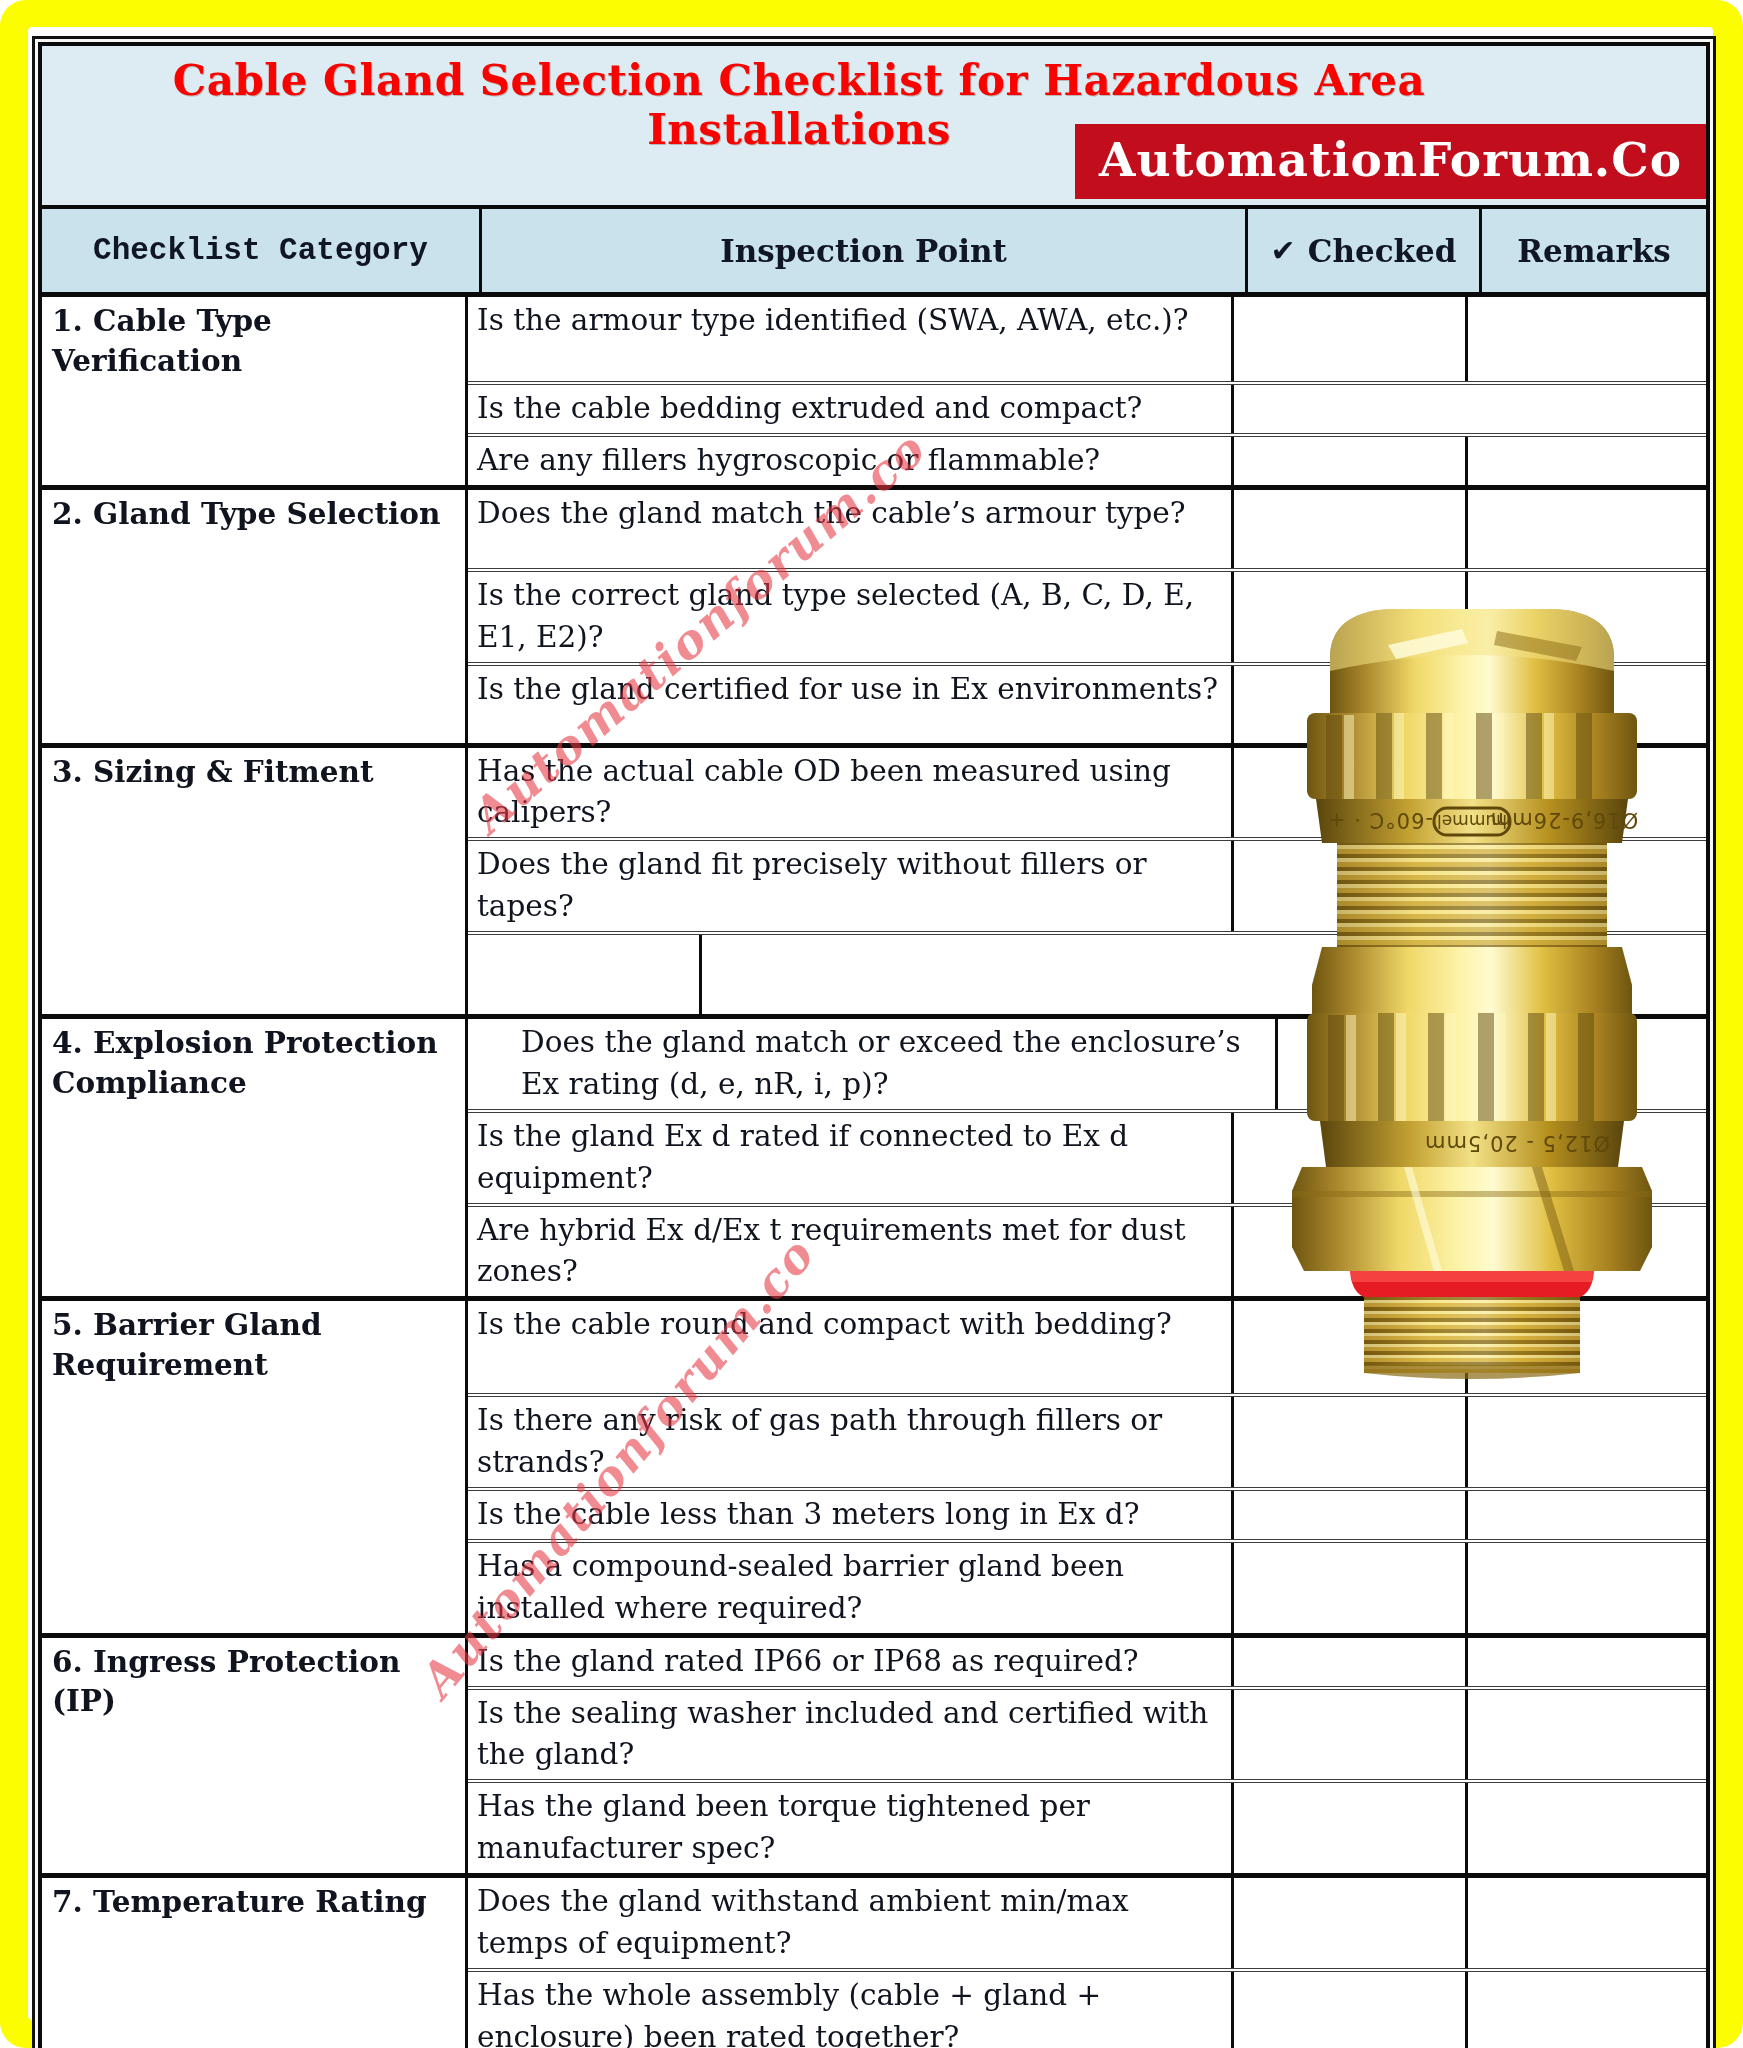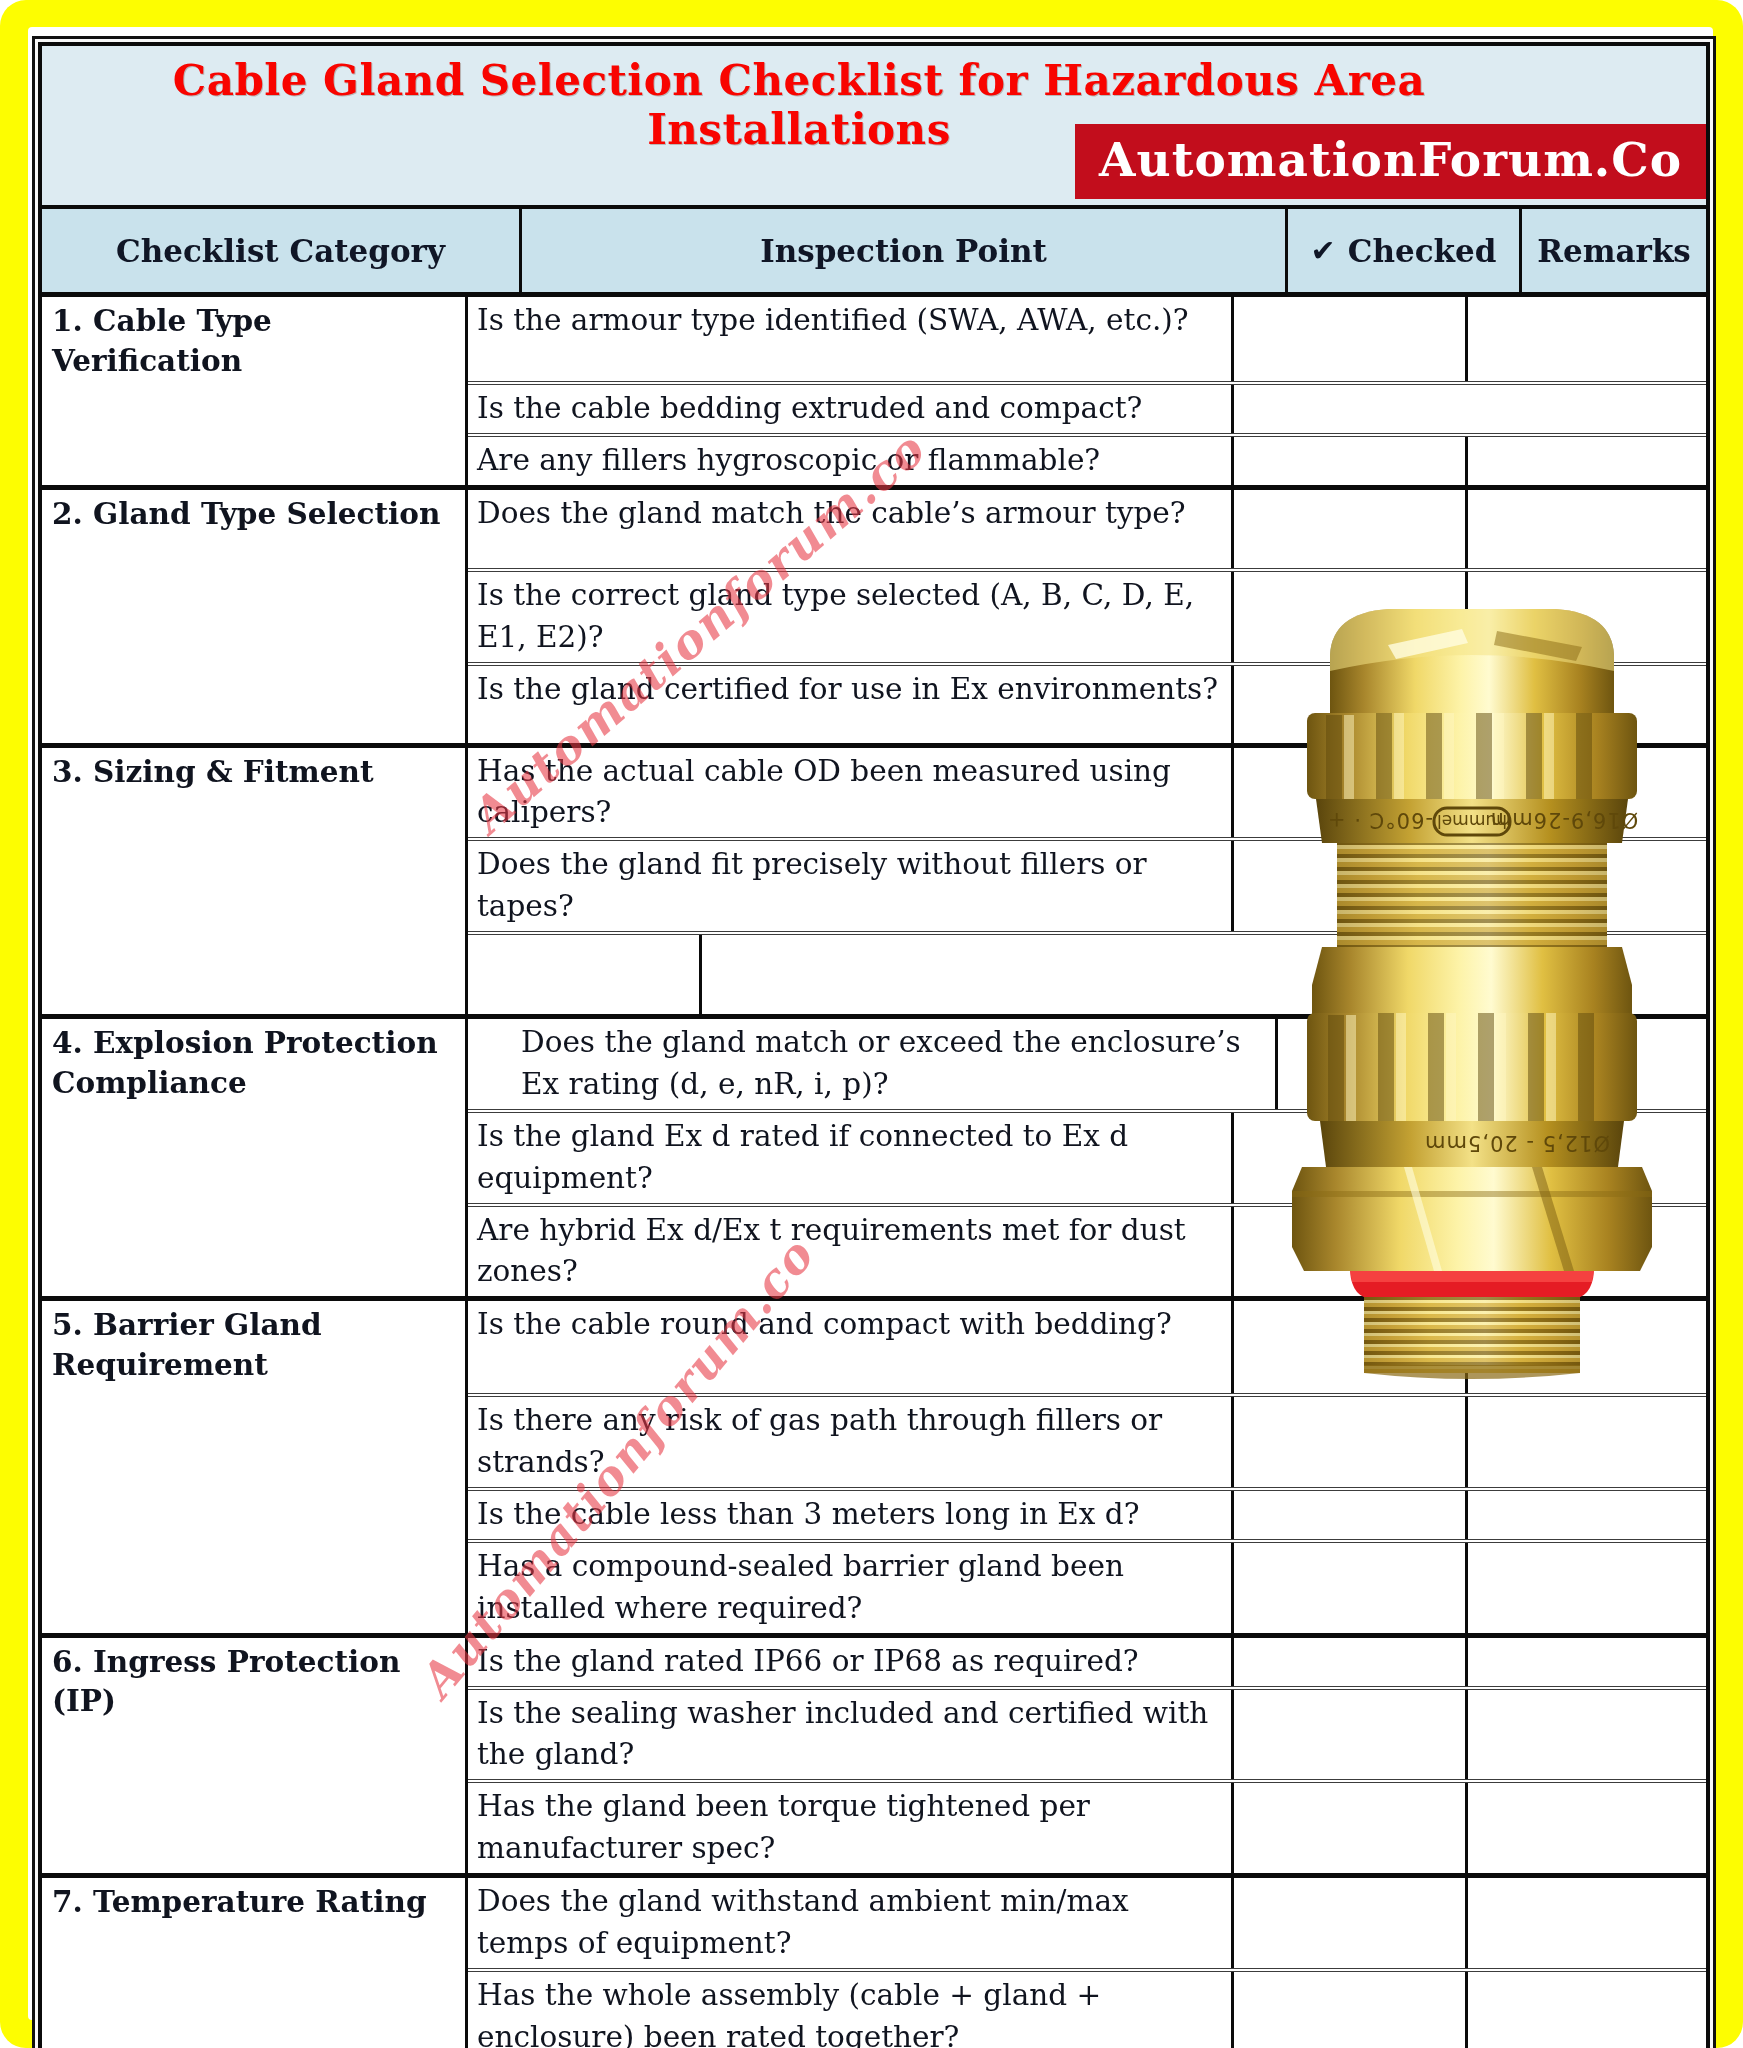--- a/index.html
+++ b/index.html
@@ -40,21 +40,21 @@
   }
   .header-row{
     display:flex;background:#c9e2ec;border-bottom:5px solid #0b0b0b;
     box-sizing:border-box;
   }
   .header-row .hcell{
     display:flex;align-items:center;justify-content:center;
     font-weight:bold;font-size:31px;color:#101626;height:83px;
     box-sizing:border-box;
   }
-  .col-cat{width:480px;}
+  .col-cat{width:440px;font-family:Liberation Mono, monospace;}
   .col-q{width:766px;}
   .col-chk{width:234px;}
   .col-rem{flex:1;}
   .vb{border-right:3px solid #0b0b0b;}
   .check-glyph{font-family:"DejaVu Sans","Liberation Sans",sans-serif;margin-right:12px;font-size:30px;}
   
   .section{display:flex;box-sizing:border-box;}
   .section + .section{border-top:5px solid #0b0b0b;}
   .cat-cell{
     width:426px;box-sizing:border-box;border-right:3px solid #0b0b0b;

